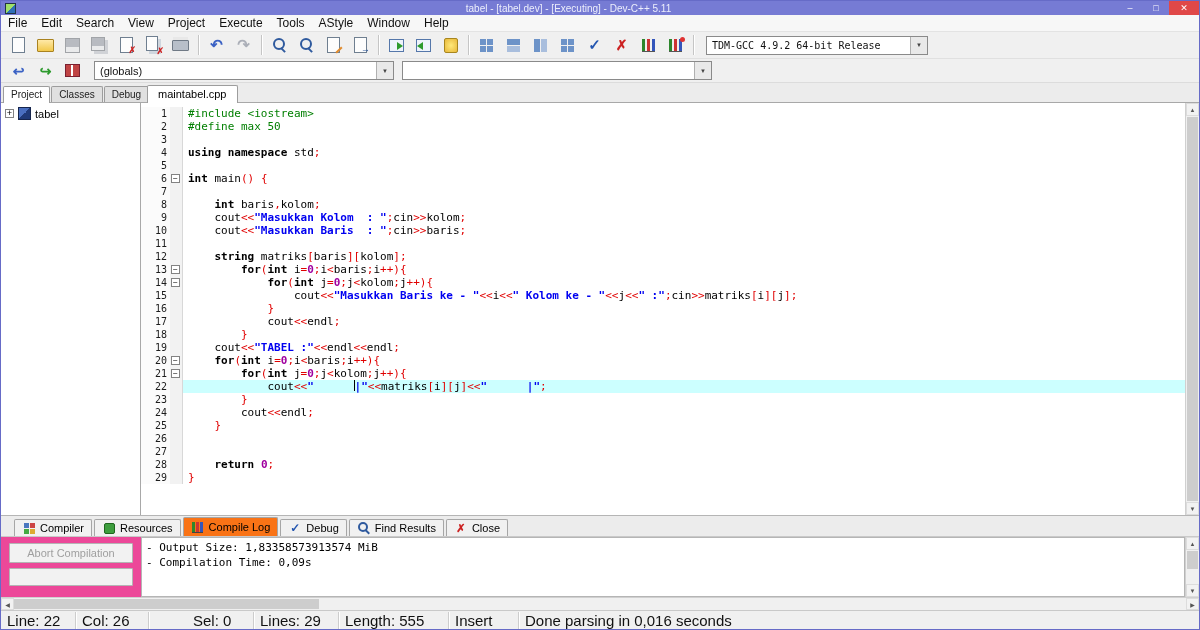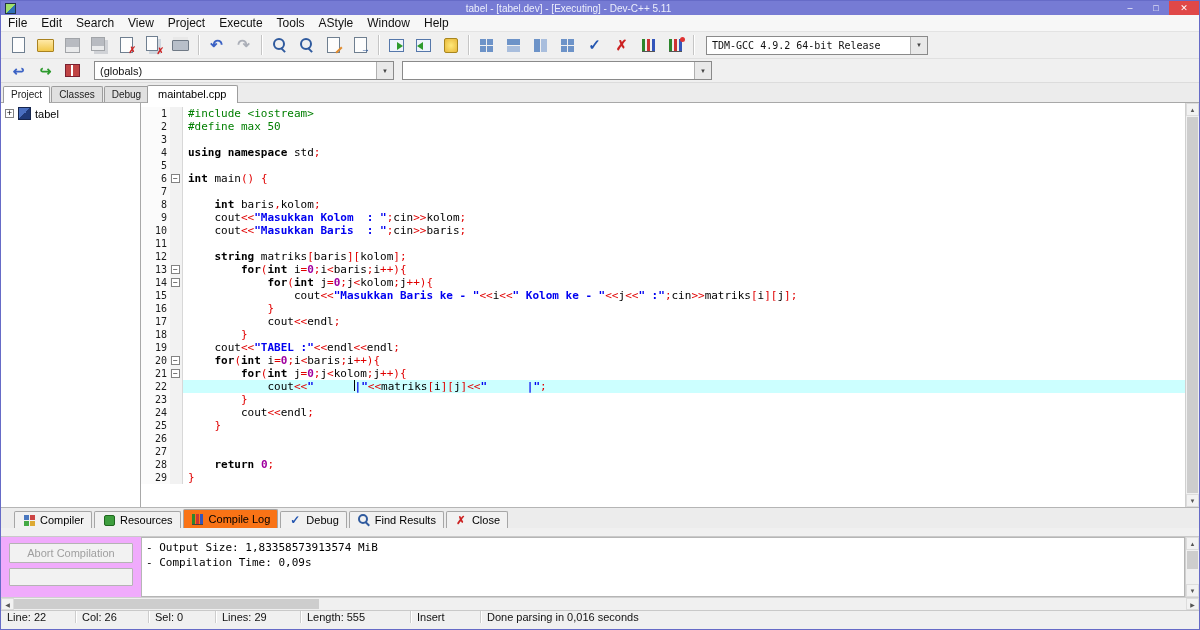--- a/index.html
+++ b/index.html
@@ -125,39 +125,39 @@
     linear-gradient(#ddaa33,#ddaa33) 6px 6px/5px 5px no-repeat;}
   .ic-bt-res::before{content:"";width:9px;height:9px;background:#3e9e3e;border:1px solid #20671f;border-radius:2px;}
   .ic-bt-log::before{content:"";width:11px;height:10px;border-bottom:1px solid #444;background:
     linear-gradient(to right,#2d862d 0 3px,transparent 3px 4px,#cc3333 4px 7px,transparent 7px 8px,#3355bb 8px 11px);}
   .ic-bt-debug::before{content:"✓";color:#2456b0;font-weight:bold;font-size:12px;}
   .ic-bt-find::before{content:"";width:6px;height:6px;border:2px solid #2f5a9e;border-radius:50%;position:absolute;top:0;left:1px;}
   .ic-bt-find::after{content:"";width:5px;height:2px;background:#2f5a9e;position:absolute;top:9px;left:8px;transform:rotate(45deg);}
   .ic-bt-close::before{content:"✗";color:#cc2222;font-weight:bold;font-size:11px;}
 
   
-  .compile{flex:0 0 60px;display:flex;background:#f0abfc;border-top:1px solid #c9c9c9;margin-top:8px;}
+  .compile{flex:0 0 60px;display:flex;background:#ec4899;border-top:1px solid #c9c9c9;}
   .compile-left{width:140px;flex:0 0 140px;display:flex;flex-direction:column;}
   .panel-btn{margin:6px 8px 0;height:18px;background:#f2f2f2;border:1px solid #b4b4b4;color:#9f9f9f;font-size:11px;display:flex;align-items:center;justify-content:center;border-radius:1px;}
   .panel-btn.empty{height:16px;margin-top:5px;}
   .logbox{flex:1;background:#fff;border:1px solid #b5b5b5;font-family:"DejaVu Sans Mono",monospace;font-size:11px;color:#000;padding:2px 4px;overflow:hidden;min-width:0;}
   .logline{height:15px;line-height:15px;white-space:pre;}
 
   
   .hscroll{flex:0 0 12px;background:#f0f0f0;border-top:1px solid #d0d0d0;display:flex;}
   .hs-btn{flex:0 0 13px;display:flex;align-items:center;justify-content:center;font-size:6px;color:#555;background:#f2f2f2;border:1px solid #dcdcdc;box-sizing:border-box;}
   .hthumb{width:305px;background:#cdcdcd;margin:1px 0;}
   .hspacer{flex:1;}
 
   
-  .statusbar{flex:0 0 18px;display:flex;align-items:flex-start;background:#f0f0f0;border-top:1px solid #c9c9c9;font-size:11px;color:#111;}
+  .statusbar{flex:0 0 18px;display:flex;align-items:center;background:#f0f0f0;border-top:1px solid #c9c9c9;font-size:15px;color:#111;}
   .sseg{display:flex;align-items:center;padding:0 6px;border-right:1px solid #cdcdcd;box-shadow:1px 0 0 #fff;box-sizing:border-box;white-space:nowrap;}
   .sseg:nth-child(1){width:75px;}
   .sseg:nth-child(2){width:73px;}
-  .sseg:nth-child(3){width:67px;}
+  .sseg:nth-child(3){width:67px;margin-left:38px;}
   .sseg:nth-child(4){width:85px;}
   .sseg:nth-child(5){width:110px;}
   .sseg:nth-child(6){width:70px;}
   .sseg:nth-child(7){flex:1;border-right:none;box-shadow:none;}
 </style>
 </head>
 <body>
 
 <div class="window">
 

